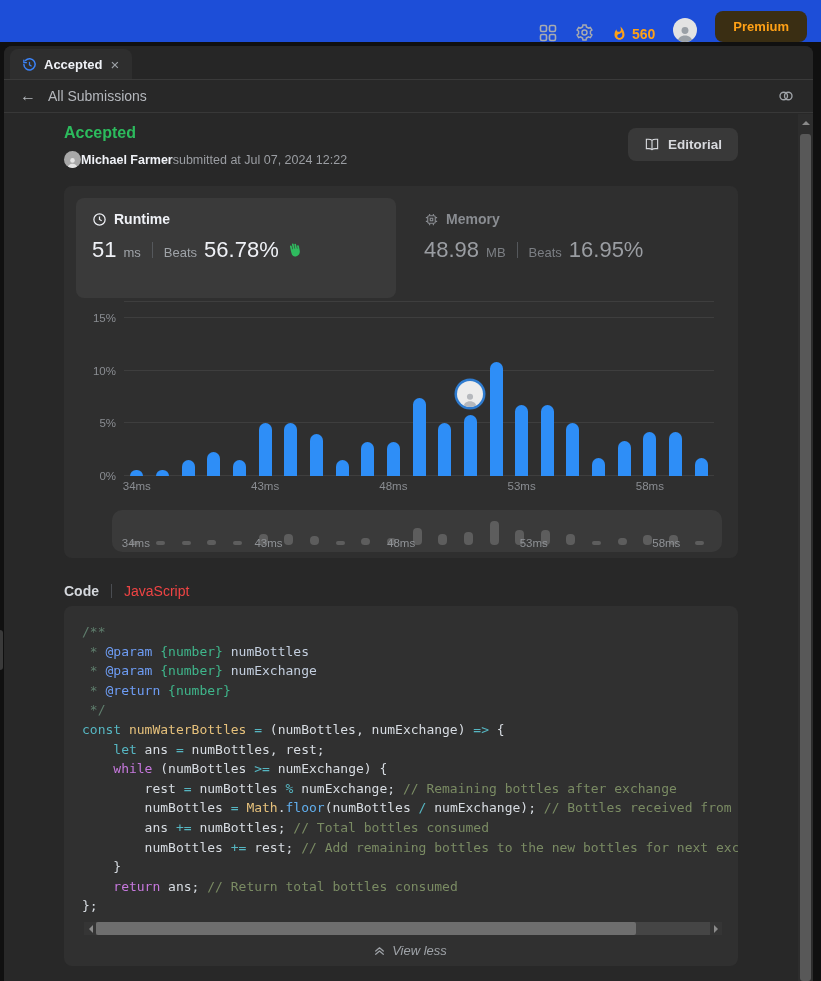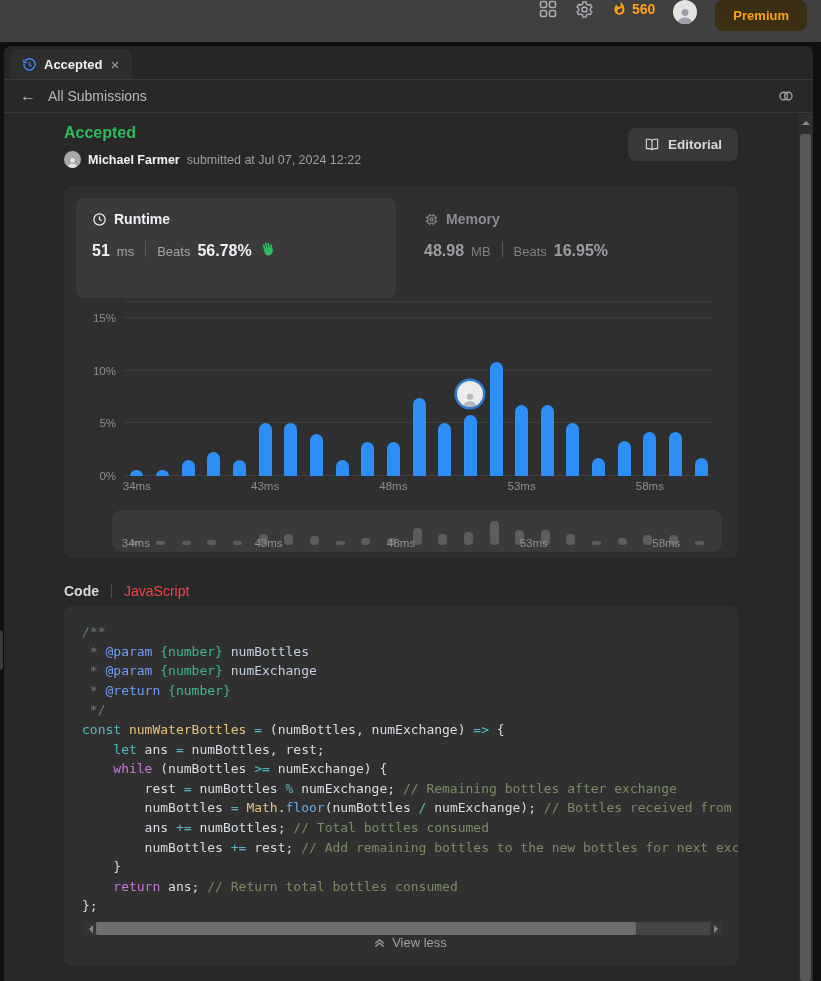--- a/index.html
+++ b/index.html
@@ -1,20 +1,20 @@
 <!DOCTYPE html>
 <html><head>
 <meta charset="utf-8">
 <style>
   * { margin:0; padding:0; box-sizing:border-box; }
   html,body { width:821px; height:981px; overflow:hidden; }
   body { background:#101010; font-family:"Liberation Sans", sans-serif; position:relative; }
 
   
-  .top-navbar { height:42px; background:#404040; display:flex; align-items:flex-start; justify-content:flex-end; padding:0 14px; gap:18px; }
+  .top-navbar { height:42px; background:#1d4ed8; display:flex; align-items:flex-end; justify-content:flex-end; padding:0 14px; gap:18px; }
   .nav-icon-btn { background:none; border:none; cursor:pointer; display:flex; align-items:center; color:#a8abb0; }
   .streak { display:flex; align-items:center; gap:5px; color:#ffa116; font-size:14px; font-weight:bold; cursor:pointer; }
   .nav-avatar { width:24px; height:24px; border-radius:50%; background:#e3e3e3; overflow:hidden; cursor:pointer; display:flex; align-items:flex-end; justify-content:center; }
   .premium-btn { background:#3a2e13; color:#ffa116; border:none; border-radius:8px; font-size:13px; font-weight:bold; padding:8px 18px; cursor:pointer; font-family:"Liberation Sans", sans-serif; }
 
   
   .panel { position:absolute; top:46px; left:4px; right:8px; bottom:0; background:#282828; border-radius:8px 8px 0 0; overflow:hidden; }
   .tabbar { height:34px; background:#262626; border-bottom:1px solid #3a3a3a; display:flex; align-items:flex-end; padding-left:6px; }
   .tab { height:30px; background:#2e2e2e; border-radius:8px 8px 0 0; display:flex; align-items:center; gap:7px; padding:0 12px; cursor:pointer; }
   .tab-label { color:#eff1f6; font-size:13px; font-weight:bold; }
@@ -22,39 +22,39 @@
   .subheader { height:33px; border-bottom:1px solid #383838; display:flex; align-items:center; padding:0 16px; gap:12px; }
   .back-arrow { color:#b5b8bd; font-size:16px; cursor:pointer; }
   .back-label { color:#b5b8bd; font-size:14px; cursor:pointer; }
   .link-icon { margin-left:auto; cursor:pointer; display:flex; margin-right:2px; }
 
   .content { position:absolute; top:68px; left:0; right:15px; bottom:0; overflow:hidden; }
 
   
   .result-header { margin:10px 60px 6px; display:flex; justify-content:space-between; align-items:flex-start; height:56px; }
   .status-title { color:#2cbb5d; font-size:16px; font-weight:bold; }
-  .submit-meta { display:flex; align-items:center; gap:7px; margin-top:9px; }
+  .submit-meta { display:flex; align-items:center; margin-top:9px; }
   .meta-avatar { width:17px; height:17px; border-radius:50%; background:#a8a8a8; overflow:hidden; display:flex; align-items:flex-end; justify-content:center; }
   .author { color:#eff1f6; font-size:12.5px; font-weight:bold; }
   .meta-text { color:#9b9ea3; font-size:12.5px; }
   .header-buttons { display:flex; gap:10px; margin-top:4px; }
   .btn { display:flex; align-items:center; gap:8px; border:none; border-radius:8px; height:33px; padding:0 16px; font-size:13.5px; font-weight:bold; cursor:pointer; font-family:"Liberation Sans", sans-serif; }
   .btn-editorial { background:#393939; color:#d7d9dd; }
   .btn-solution { background:#2cbb5d; color:#ffffff; }
 
   
   .stats-card { margin:0 60px; background:#2f2f2f; border-radius:8px; height:372px; padding:12px; }
   .stats-row { display:flex; }
   .runtime-tile { width:320px; background:#3a3a3a; border-radius:8px; padding:13px 16px; height:100px; cursor:pointer; }
   .memory-tile { flex:1; padding:13px 16px 13px 28px; height:100px; cursor:pointer; }
   .stat-head { display:flex; align-items:center; gap:7px; }
   .stat-head-label { font-size:14px; font-weight:bold; color:#eff1f6; }
   .memory-tile .stat-head-label { color:#8a8d92; }
   .stat-values { display:flex; align-items:baseline; gap:7px; margin-top:10px; }
-  .stat-big { font-size:16px; font-weight:bold; color:#eff1f6; }
+  .stat-big { font-size:22px; font-weight:normal; color:#eff1f6; }
   .stat-unit, .stat-beats-label { font-size:13px; color:#9fa3a8;margin-top:7px; }
   .memory-tile .stat-big { color:#9a9da2; }
   .memory-tile .stat-unit, .memory-tile .stat-beats-label { color:#7c7f84; }
   .stat-divider { width:1px; height:16px; background:#55585c; align-self:center; margin:0 4px; }
   .analyze-row { display:flex; align-items:center; gap:7px; margin-top:11px; cursor:pointer; }
   .analyze-label { color:#7ba4f8; font-size:13px; opacity:.85; }
 
   
   .chart-area { position:relative; margin:3px 12px 0 48px; height:175px; border-top:1px solid #3e3e3e; cursor:crosshair; }
   .gridline { position:absolute; left:0; right:0; height:1px; background:#3e3e3e; }
@@ -83,21 +83,21 @@
   .tk-k { color:#c678dd; } .tk-s { color:#56b6c2; }
   .tk-f { color:#e5c07b; } .tk-m { color:#61afef; }
   .tk-tg { color:#6e9df5; } .tk-t { color:#3fb68b; }
   .tk-p { color:#d7dce2; } .tk-d { color:#c3cede; }
   .h-scrollbar { margin:4px 16px 0 2px; height:13px; display:flex; align-items:center; background:#353535; }
   .h-arrow { width:12px; height:13px; display:flex; align-items:center; justify-content:center; cursor:pointer; }
   .h-arrow-left::after { content:""; border:4px solid transparent; border-right-color:#8a8a8a; margin-right:3px; }
   .h-arrow-right::after { content:""; border:4px solid transparent; border-left-color:#8a8a8a; margin-left:3px; }
   .h-track { flex:1; height:13px; background:#454545; position:relative; }
   .h-thumb { position:absolute; left:0; top:0; bottom:0; width:88%; background:#6e6e6e; border-radius:2px; cursor:grab; }
-  .view-less { margin-top:0; display:flex; align-items:center; justify-content:center; gap:6px; color:#9fa3a8; font-size:13px; cursor:pointer; }
+  .view-less { margin-top:8px; display:flex; align-items:center; justify-content:center; gap:6px; color:#9fa3a8; font-size:13px; cursor:pointer;font-style:italic; }
 
   
   .v-scrollbar { position:absolute; top:68px; right:0; bottom:0; width:15px; background:#2d2d2d; }
   .v-up-arrow { height:18px; display:flex; align-items:center; justify-content:center; cursor:pointer; }
   .v-up-arrow::after { content:""; border:4px solid transparent; border-bottom-color:#8a8a8a; margin-bottom:4px; }
   .v-thumb { position:absolute; top:20px; bottom:0; left:2px; right:2px; background:#585858; border-radius:3px; cursor:grab; }
 
   .resize-handle { position:absolute; left:0; top:630px; width:3px; height:40px; background:#3a3a3a; border-radius:0 3px 3px 0; cursor:ew-resize; }
 
   svg { display:block; }

